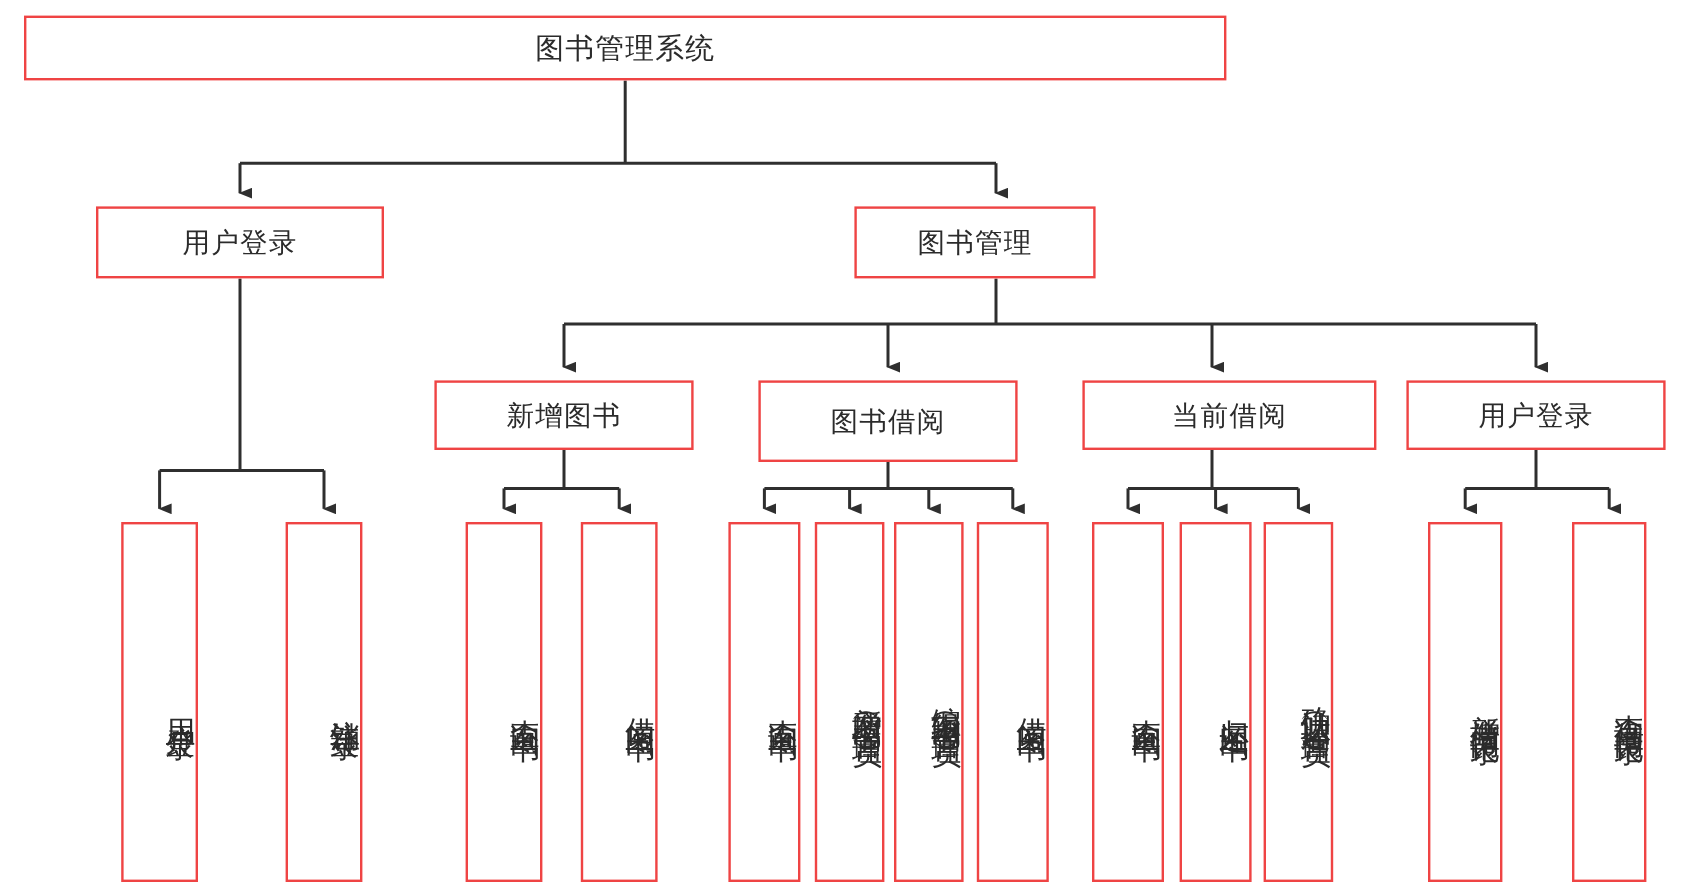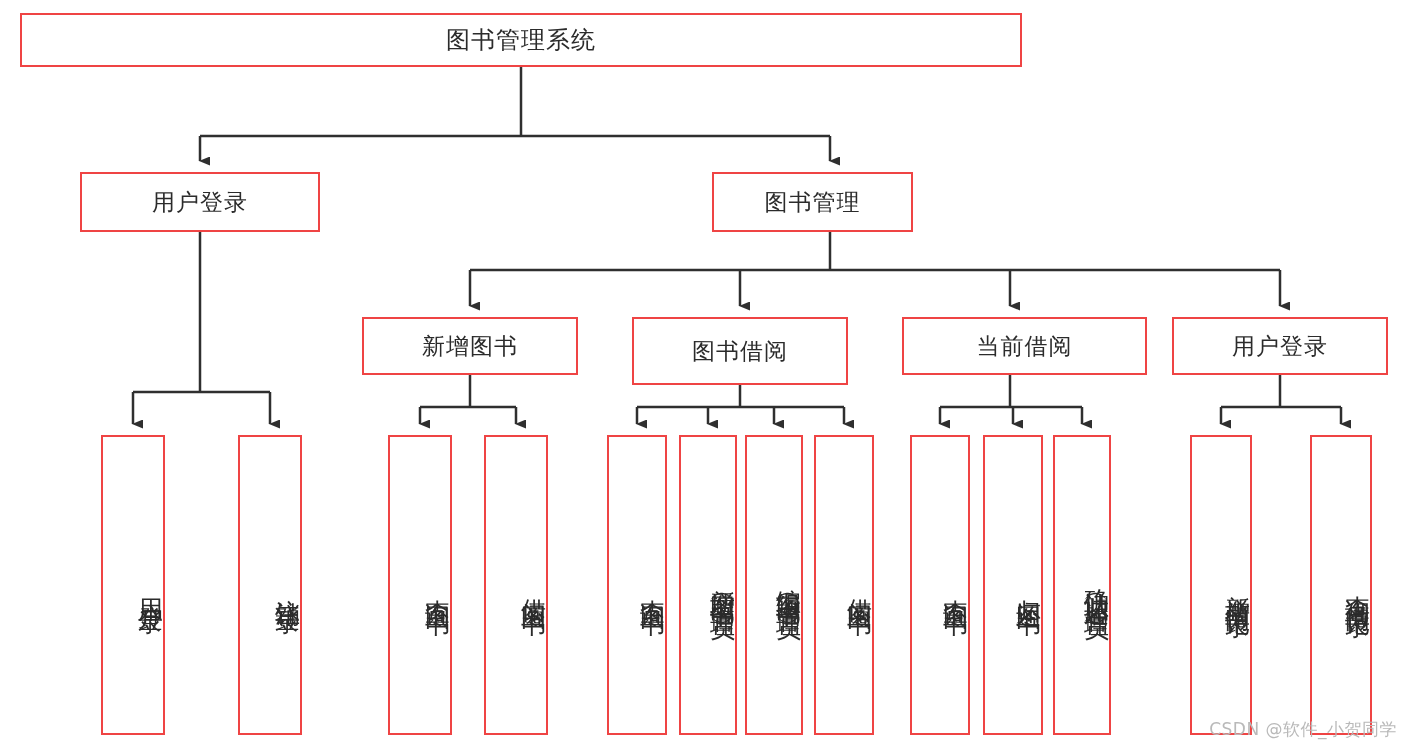--- a/index.html
+++ b/index.html
@@ -175,14 +175,13 @@
         <span class="vlabel">确认归还（管理员）</span>
       </div>
       <div class="node-box vertical leaf" style="left: 1190px; top: 435px; width: 62px; height: 300px;">
         <span class="vlabel">新增借阅记录</span>
       </div>
       <div class="node-box vertical leaf" style="left: 1310px; top: 435px; width: 62px; height: 300px;">
         <span class="vlabel">查询借阅记录</span>
       </div>
     </div>
 
-  <div class="watermark">CSDN @软件_小贺同学</div>
 </div>
 
 </body></html>

